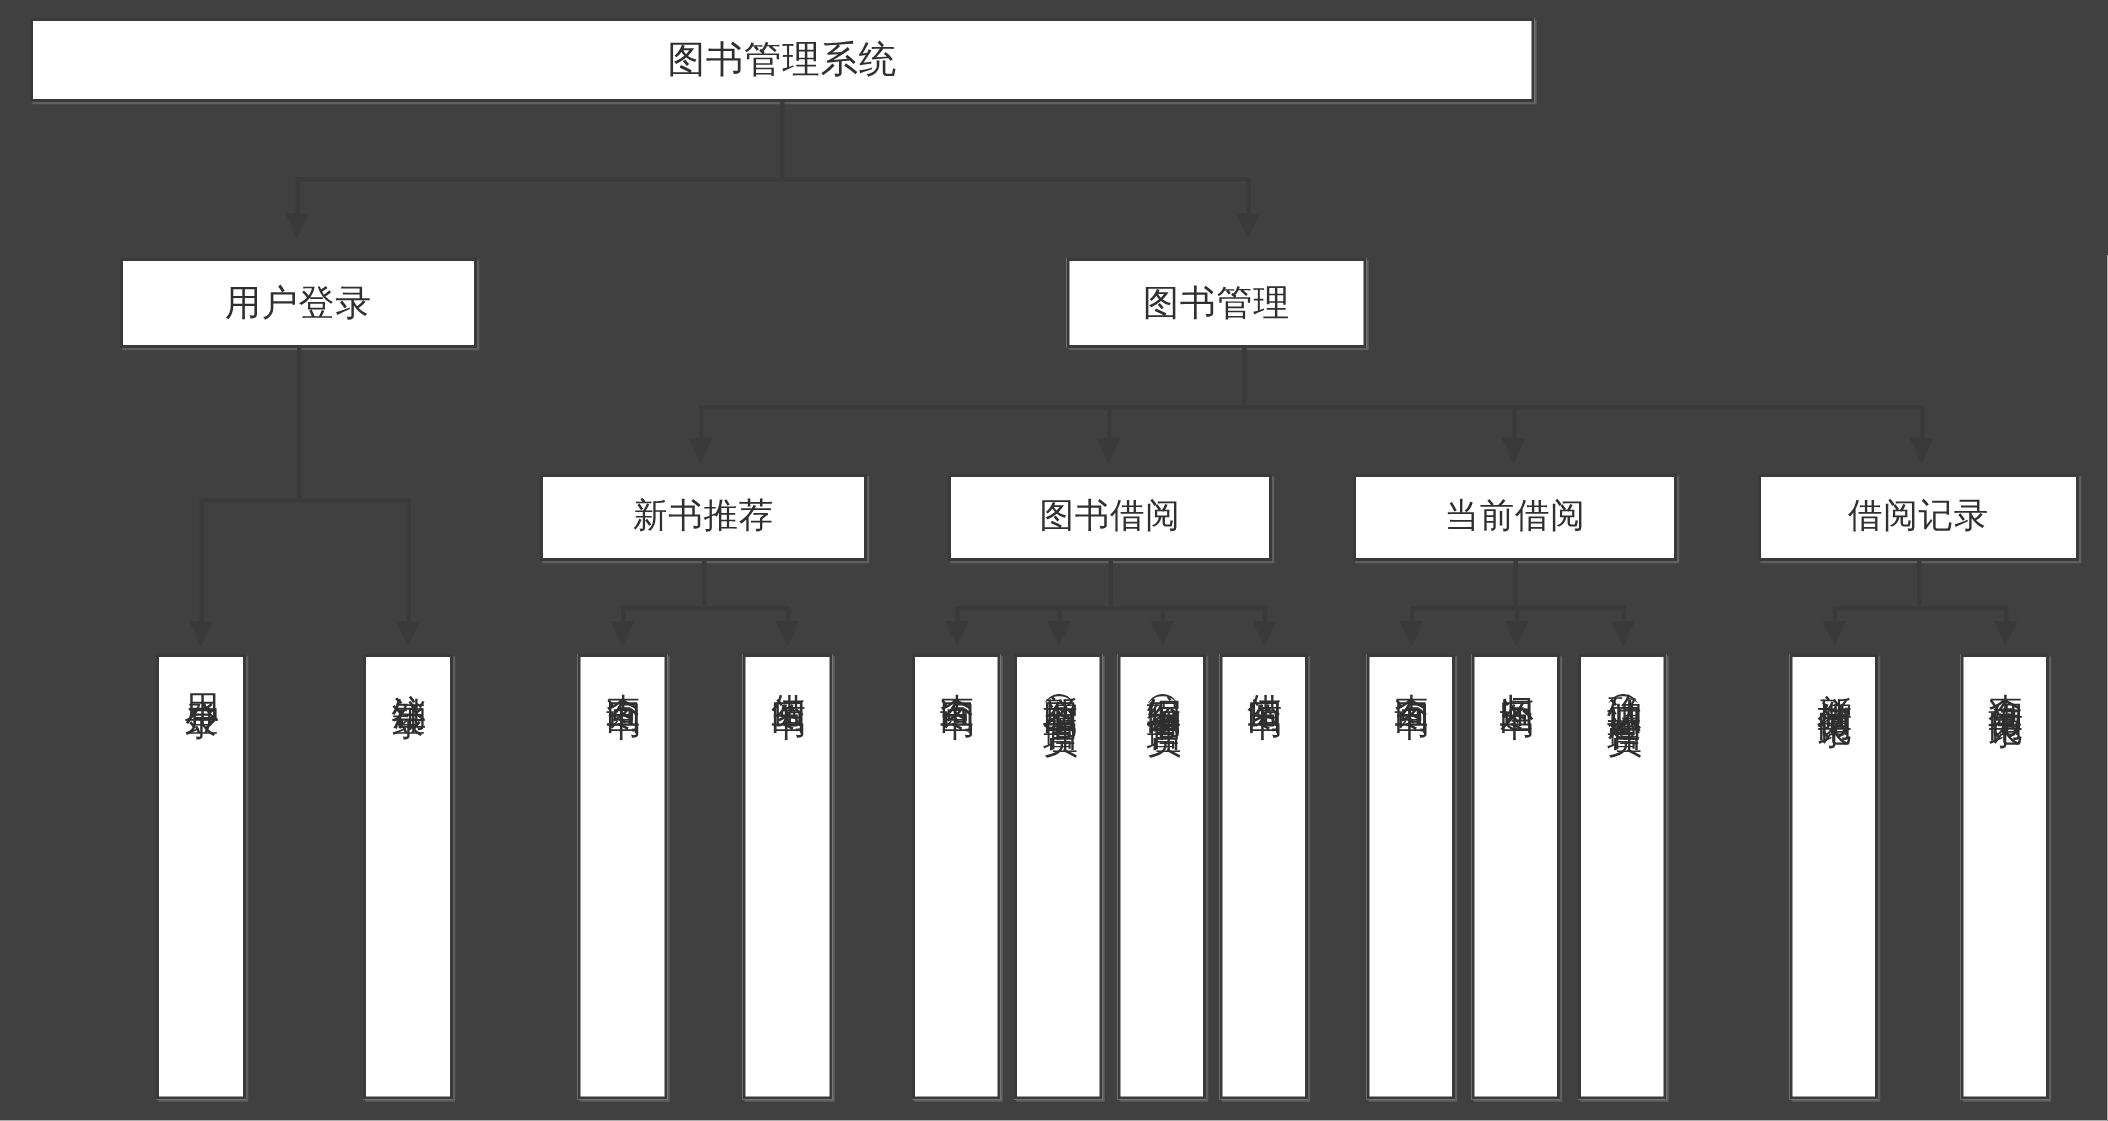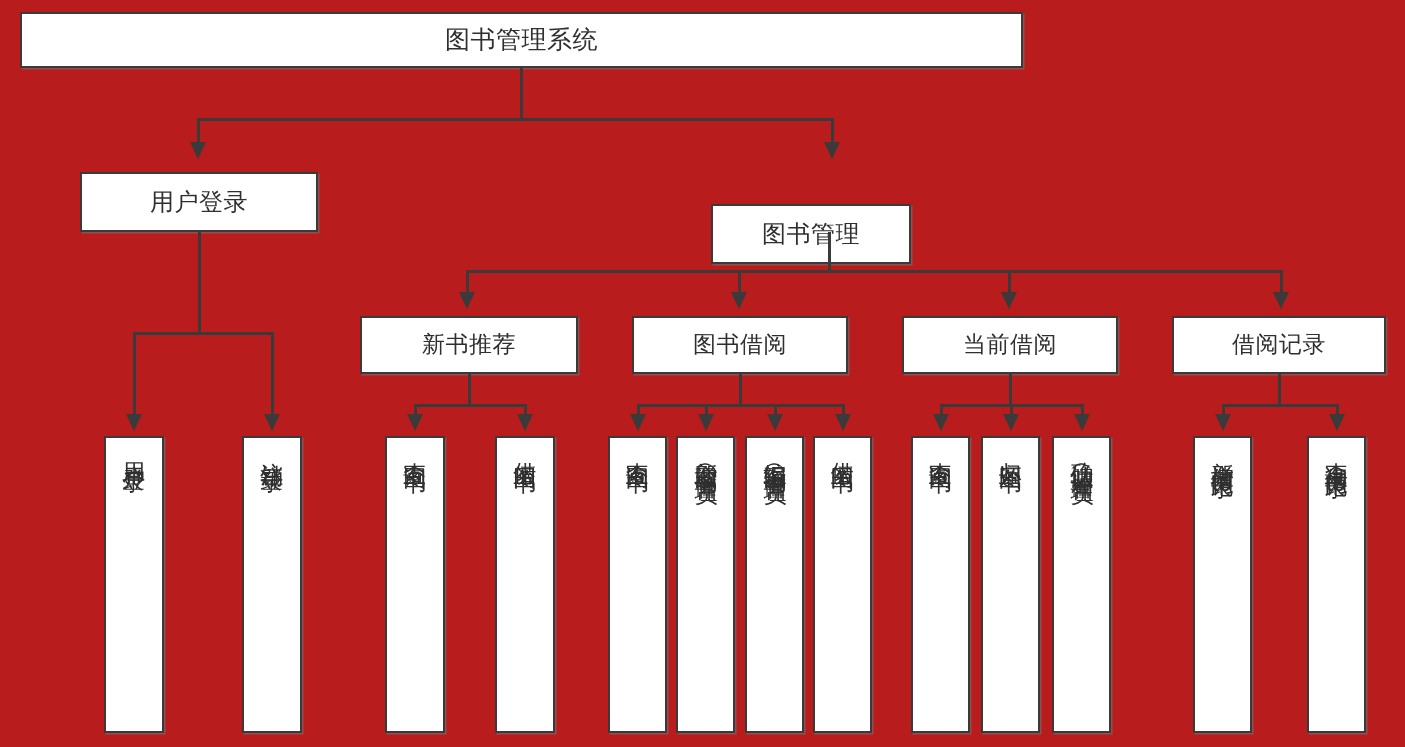--- a/index.html
+++ b/index.html
@@ -5,21 +5,21 @@
 <style>
   html,body{margin:0;padding:0;background:#ffffff;}
   body{
     font-family:"DejaVu Sans","Liberation Sans",sans-serif;
     color:#2b2b2b;
   }
   #canvas{
     position:relative;
     width:1405px;
     height:747px;
-    background:#b91c1c;
+    background:#404040;
     overflow:hidden;
   }
   
   .node{
     position:absolute;
     box-sizing:border-box;
     background:#ffffff;
     border:2.5px solid #3a3a3a;
     box-shadow:1.5px 1.5px 0 0 rgba(120,120,120,0.55);
     display:flex;
@@ -95,21 +95,21 @@
   <div class="hline" style="left:197px; top:118px; width:636px;"></div>
   <div class="vline" style="left:197px; top:118px; height:28px;"></div>
   <div class="arrow" style="left:190px; top:142px;"></div>
   <div class="vline" style="left:831px; top:118px; height:28px;"></div>
   <div class="arrow" style="left:824px; top:142px;"></div>
 
   <div class="node lvl2" style="left:80px; top:172px; width:238px; height:60px;">
     <span class="lbl">用户登录</span>
   </div>
 
-  <div class="node lvl2" style="left:711px; top:172px; width:200px; height:60px;margin-top:32px;">
+  <div class="node lvl2" style="left:711px; top:172px; width:200px; height:60px;">
     <span class="lbl">图书管理</span>
   </div>
 
   <div class="vline" style="left:198px; top:232px; height:102px;"></div>
   <div class="hline" style="left:133px; top:332px; width:138px;"></div>
   <div class="vline" style="left:133px; top:332px; height:86px;"></div>
   <div class="arrow" style="left:126px; top:414px;"></div>
   <div class="vline" style="left:271px; top:332px; height:86px;"></div>
   <div class="arrow" style="left:264px; top:414px;"></div>
 

